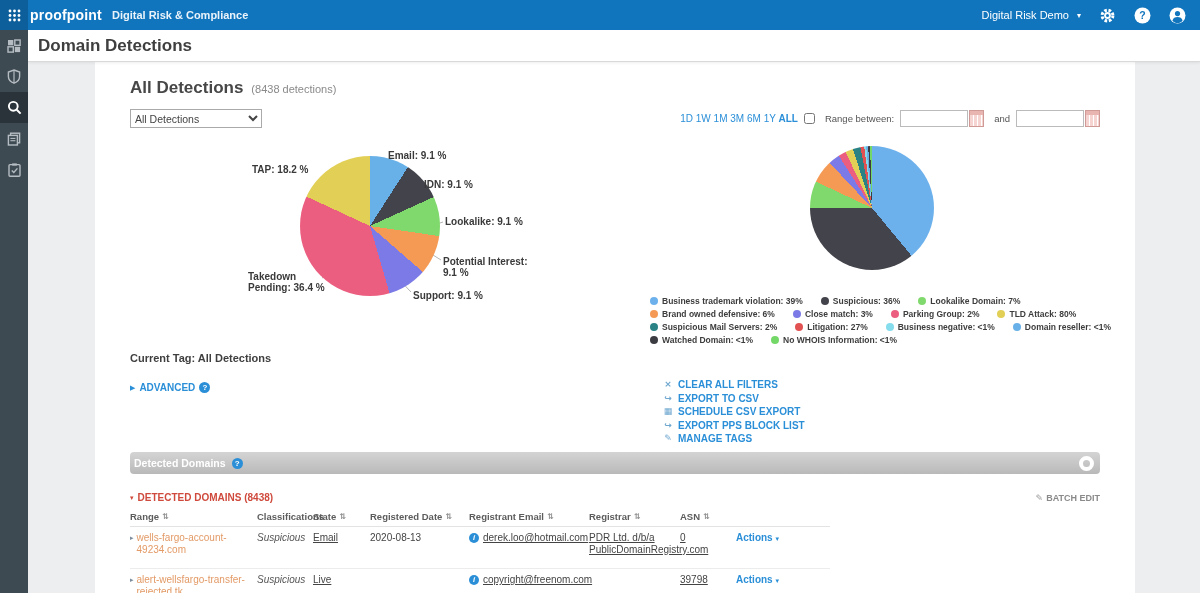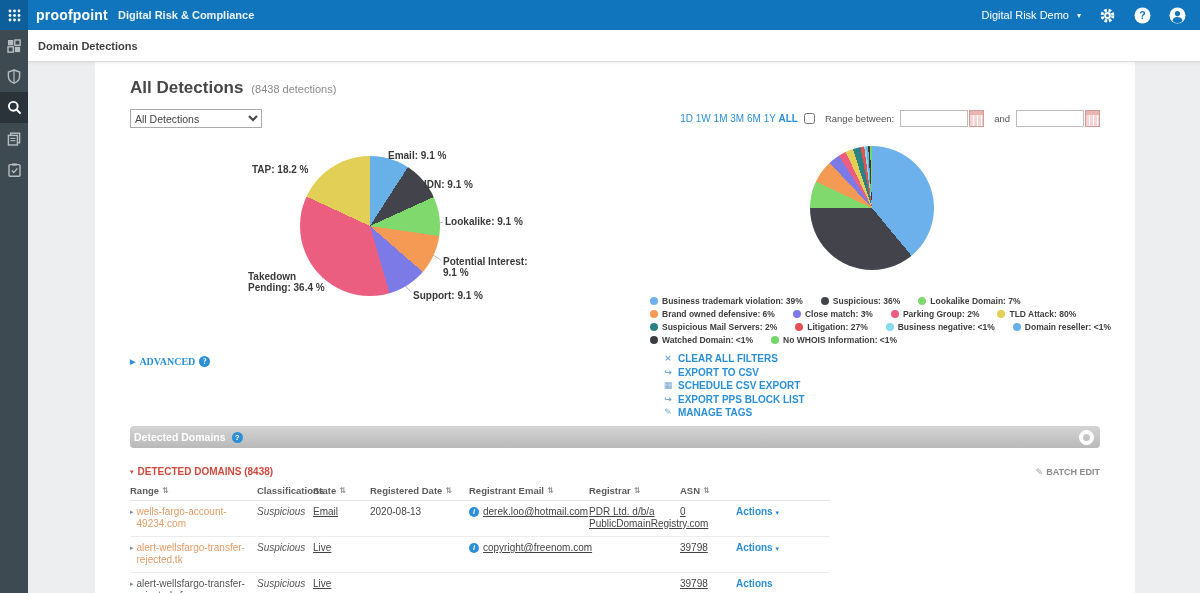--- a/index.html
+++ b/index.html
@@ -4,32 +4,32 @@
 <style>
   * { margin:0; padding:0; box-sizing:border-box; }
   html,body { width:1200px; height:593px; overflow:hidden; background:#edeeef;
     font-family:"Liberation Sans","DejaVu Sans",sans-serif; }
 
   
   .navbar { position:fixed; top:0; left:0; width:1200px; height:30px; background:#1175bd;
     display:flex; justify-content:space-between; align-items:center; z-index:20; }
   .nav-left { display:flex; align-items:center; height:30px; }
   .app-grid { width:28px; height:30px; background:#0d5f9c; display:flex; align-items:center; justify-content:center; cursor:pointer; }
-  .brand { color:#fff; font-weight:bold; font-size:14px; margin-left:8px; letter-spacing:.2px; }
+  .brand { color:#fff; font-weight:bold; font-size:14px; margin-left:2px; letter-spacing:.2px; }
   .product { color:#eaf3fa; font-size:11px; font-weight:bold; margin-left:10px; }
   .nav-right { display:flex; align-items:center; gap:18px; padding-right:14px; }
   .account { color:#fff; font-size:11px; display:flex; align-items:center; gap:8px; cursor:pointer; }
   .account .caret { font-size:8px; }
   .nav-ic { display:flex; align-items:center; cursor:pointer; }
 
   
   .page-header { position:fixed; top:30px; left:28px; width:1172px; height:32px; background:#fff;
     border-bottom:1px solid #d9d9d9; box-shadow:0 1px 3px rgba(0,0,0,.07); z-index:10;
     display:flex; align-items:center; padding-left:10px; }
-  .page-header h1 { font-size:11px; font-weight:bold; color:#3f3f3f; }
+  .page-header h1 { font-size:17px; font-weight:bold; color:#3f3f3f; }
 
   
   .sidebar { position:fixed; top:30px; left:0; width:28px; height:563px; background:#3e4a52; z-index:15; }
   .sb-item { width:28px; height:31px; display:flex; align-items:center; justify-content:center; cursor:pointer; }
   .sb-item.active { background:#2a333a; }
 
   
   .main { position:absolute; top:62px; left:28px; width:1172px; height:531px; background:#edeeef; }
   .card { margin:0 65px 0 67px; width:1040px; min-height:531px; background:#fff; padding:16px 35px 0 35px; }
 
@@ -75,21 +75,21 @@
   .legend { position:absolute; left:520px; top:158px; width:500px; display:flex; flex-wrap:wrap;
     column-gap:18px; row-gap:3px; }
   .leg-item { display:inline-flex; align-items:center; gap:4px; font-size:8.5px; font-weight:bold;
     color:#3d3d3d; cursor:pointer; line-height:10px; white-space:nowrap; }
   .leg-dot { width:8px; height:8px; border-radius:50%; flex:0 0 8px; }
 
   
   .current-tag { margin-top:14px; font-size:11px; font-weight:bold; color:#3f3f3f; }
   .adv-section { position:relative; margin-top:14px; height:72px; }
   .advanced { position:absolute; left:0; top:4px; display:flex; align-items:center; gap:4px;
-    color:#2b8fd8; font-size:10px; font-weight:bold; cursor:pointer;font-family:Liberation Serif, serif; }
+    color:#2b8fd8; font-size:10px; font-weight:bold; cursor:pointer; }
   .advanced .tri { font-size:7px; }
   .info-badge { width:11px; height:11px; border-radius:50%; background:#2b8fd8; color:#fff;
     font-size:8px; font-weight:bold; display:inline-flex; align-items:center; justify-content:center; }
   .filter-actions { position:absolute; left:533px; top:0; }
   .fa-item { display:flex; align-items:center; gap:5px; color:#2b8fd8; font-size:10px; font-weight:bold;
     line-height:13.5px; cursor:pointer; }
   .fa-icon { color:#6fa7cf; font-size:9px; width:10px; text-align:center; font-family:"DejaVu Sans",sans-serif; }
 
   
   .dd-bar { margin-top:2px; height:22px; width:970px; border-radius:4px;
@@ -102,21 +102,21 @@
   .dd-section-title .tri { font-size:7px; }
   .batch-edit { color:#8a8a8a; font-size:9px; font-weight:bold; display:flex; align-items:center; gap:3px; cursor:pointer; }
   .batch-edit .bi { font-size:9px; color:#9a9a9a; font-family:"DejaVu Sans",sans-serif; }
 
   
   .dtable { margin-top:8px; width:700px; }
   .t-head, .t-row { display:grid; grid-template-columns:127px 56px 57px 99px 120px 91px 56px 80px; }
   .t-head { border-bottom:1px solid #e3e3e3; padding-bottom:4px; }
   .th { font-size:9.5px; font-weight:bold; color:#5c5c5c; display:flex; gap:3px; align-items:center; }
   .sort { color:#8e8e8e; font-size:8px; font-family:"DejaVu Sans",sans-serif; cursor:pointer; }
-  .t-row { border-bottom:1px solid #ececec; padding:5px 0 6px 0; font-size:10px; color:#444;
+  .t-row { border-bottom:1px solid #ececec; padding:5px 0 12px 0; font-size:10px; color:#444;
     line-height:12px; align-items:start; }
   .cell { padding-right:8px; overflow:visible; }
   .dom-cell { display:flex; gap:3px; }
   .row-caret { color:#7d8ea0; font-size:7px; line-height:12px; cursor:pointer; }
   .domain-link { color:#e39a66; cursor:pointer; word-break:break-word; }
   .domain-link.muted { color:#555; }
   .ital { font-style:italic; color:#555; }
   .u { text-decoration:underline; color:#444; cursor:pointer; }
   .email-cell { display:flex; gap:4px; align-items:flex-start; }
   .info-i { width:10px; height:10px; border-radius:50%; background:#2b8fd8; color:#fff; flex:0 0 10px;
@@ -319,20 +319,21 @@
             <span class="leg-dot" style="background: rgb(59, 59, 66);"></span>
             <span>Watched Domain: &lt;1%</span>
           </span>
           <span class="leg-item">
             <span class="leg-dot" style="background: rgb(116, 216, 104);"></span>
             <span>No WHOIS Information: &lt;1%</span>
           </span>
         </div>
     </div>
 
+    <div class="current-tag">Current Tag: All Detections</div>
 
     <div class="adv-section">
       <div class="advanced">
         <span class="tri">▶</span>
         <span>ADVANCED</span>
         <span class="info-badge">?</span>
       </div>
       <div class="filter-actions" id="filter-actions">
           <div class="fa-item">
             <span class="fa-icon">×</span>

